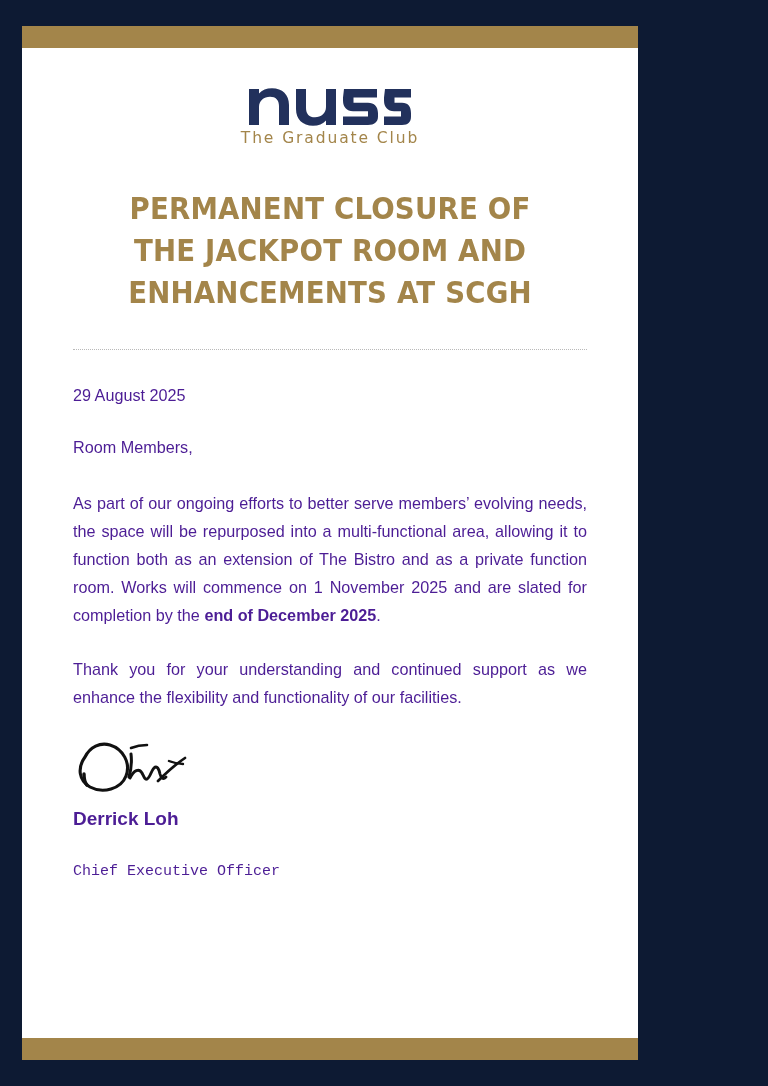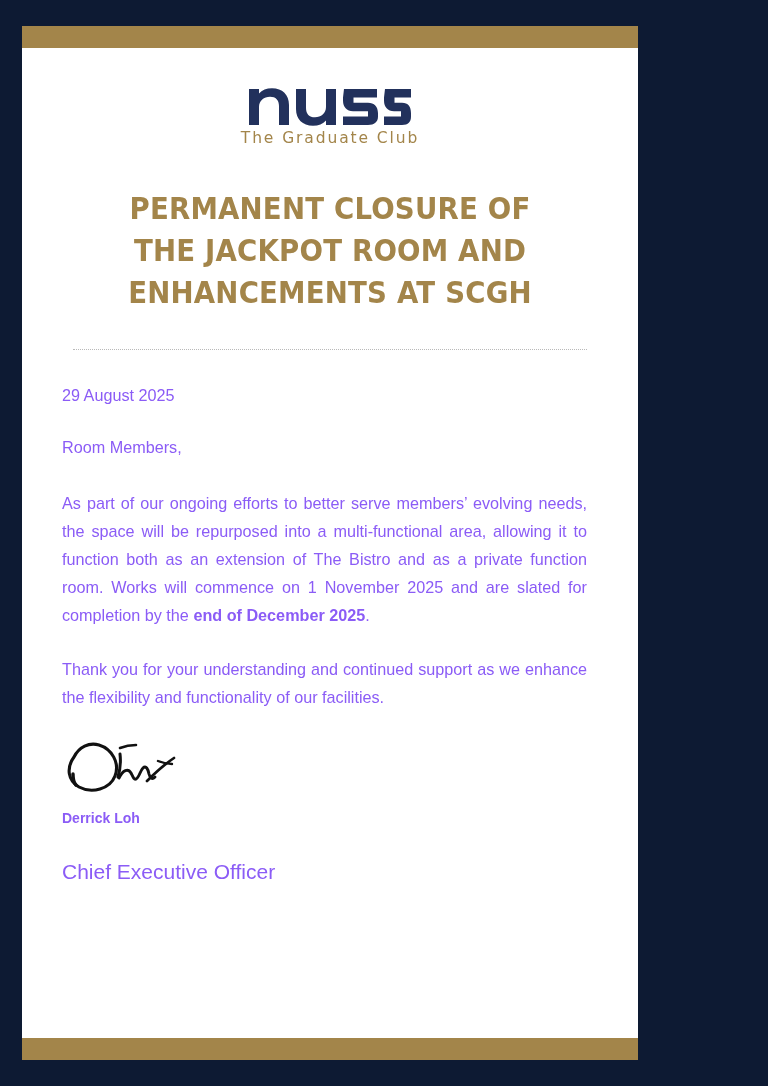--- a/index.html
+++ b/index.html
@@ -96,23 +96,23 @@
 
   
   .divider {
     margin: 35px 51px 0 51px;
     height: 1px;
     border-top: 1px dotted #b9b9b9;
   }
 
   
   .body-area {
-    margin: 0 51px 0 40px;
+    margin: 0 51px 0 51px;
     padding-top: 30px;
-    color: #8b5cf6;
+    color: #4c1d95;
     font-size: 16.2px;
     line-height: 28px;
   }
   .body-area p {
     margin: 0 0 26px 0;
     text-align: justify;
   }
   .body-area p.nojust { text-align: left; }
   .body-area b { font-weight: bold; }
 
@@ -123,27 +123,28 @@
   .signature-wrap {
     margin-top: 12px;
     margin-bottom: 6px;
     height: 62px;
   }
   .signature-wrap svg { display: block; }
 
   .signer-name {
     font-weight: bold;
     margin: 0;
-    font-size: 14px;
+    font-size: 19px;
     line-height: 27px;
   }
   .signer-title {
     margin: 0;
-    font-size: 21px;
+    font-size: 15px;
     line-height: 27px;
+    font-family: Liberation Mono, monospace;
   }
 </style>
 </head>
 <body>
 
 <div class="document-frame">
   <div class="page">
 
     <div class="gold-bar-top"></div>
     <div class="gold-bar-bottom"></div>

